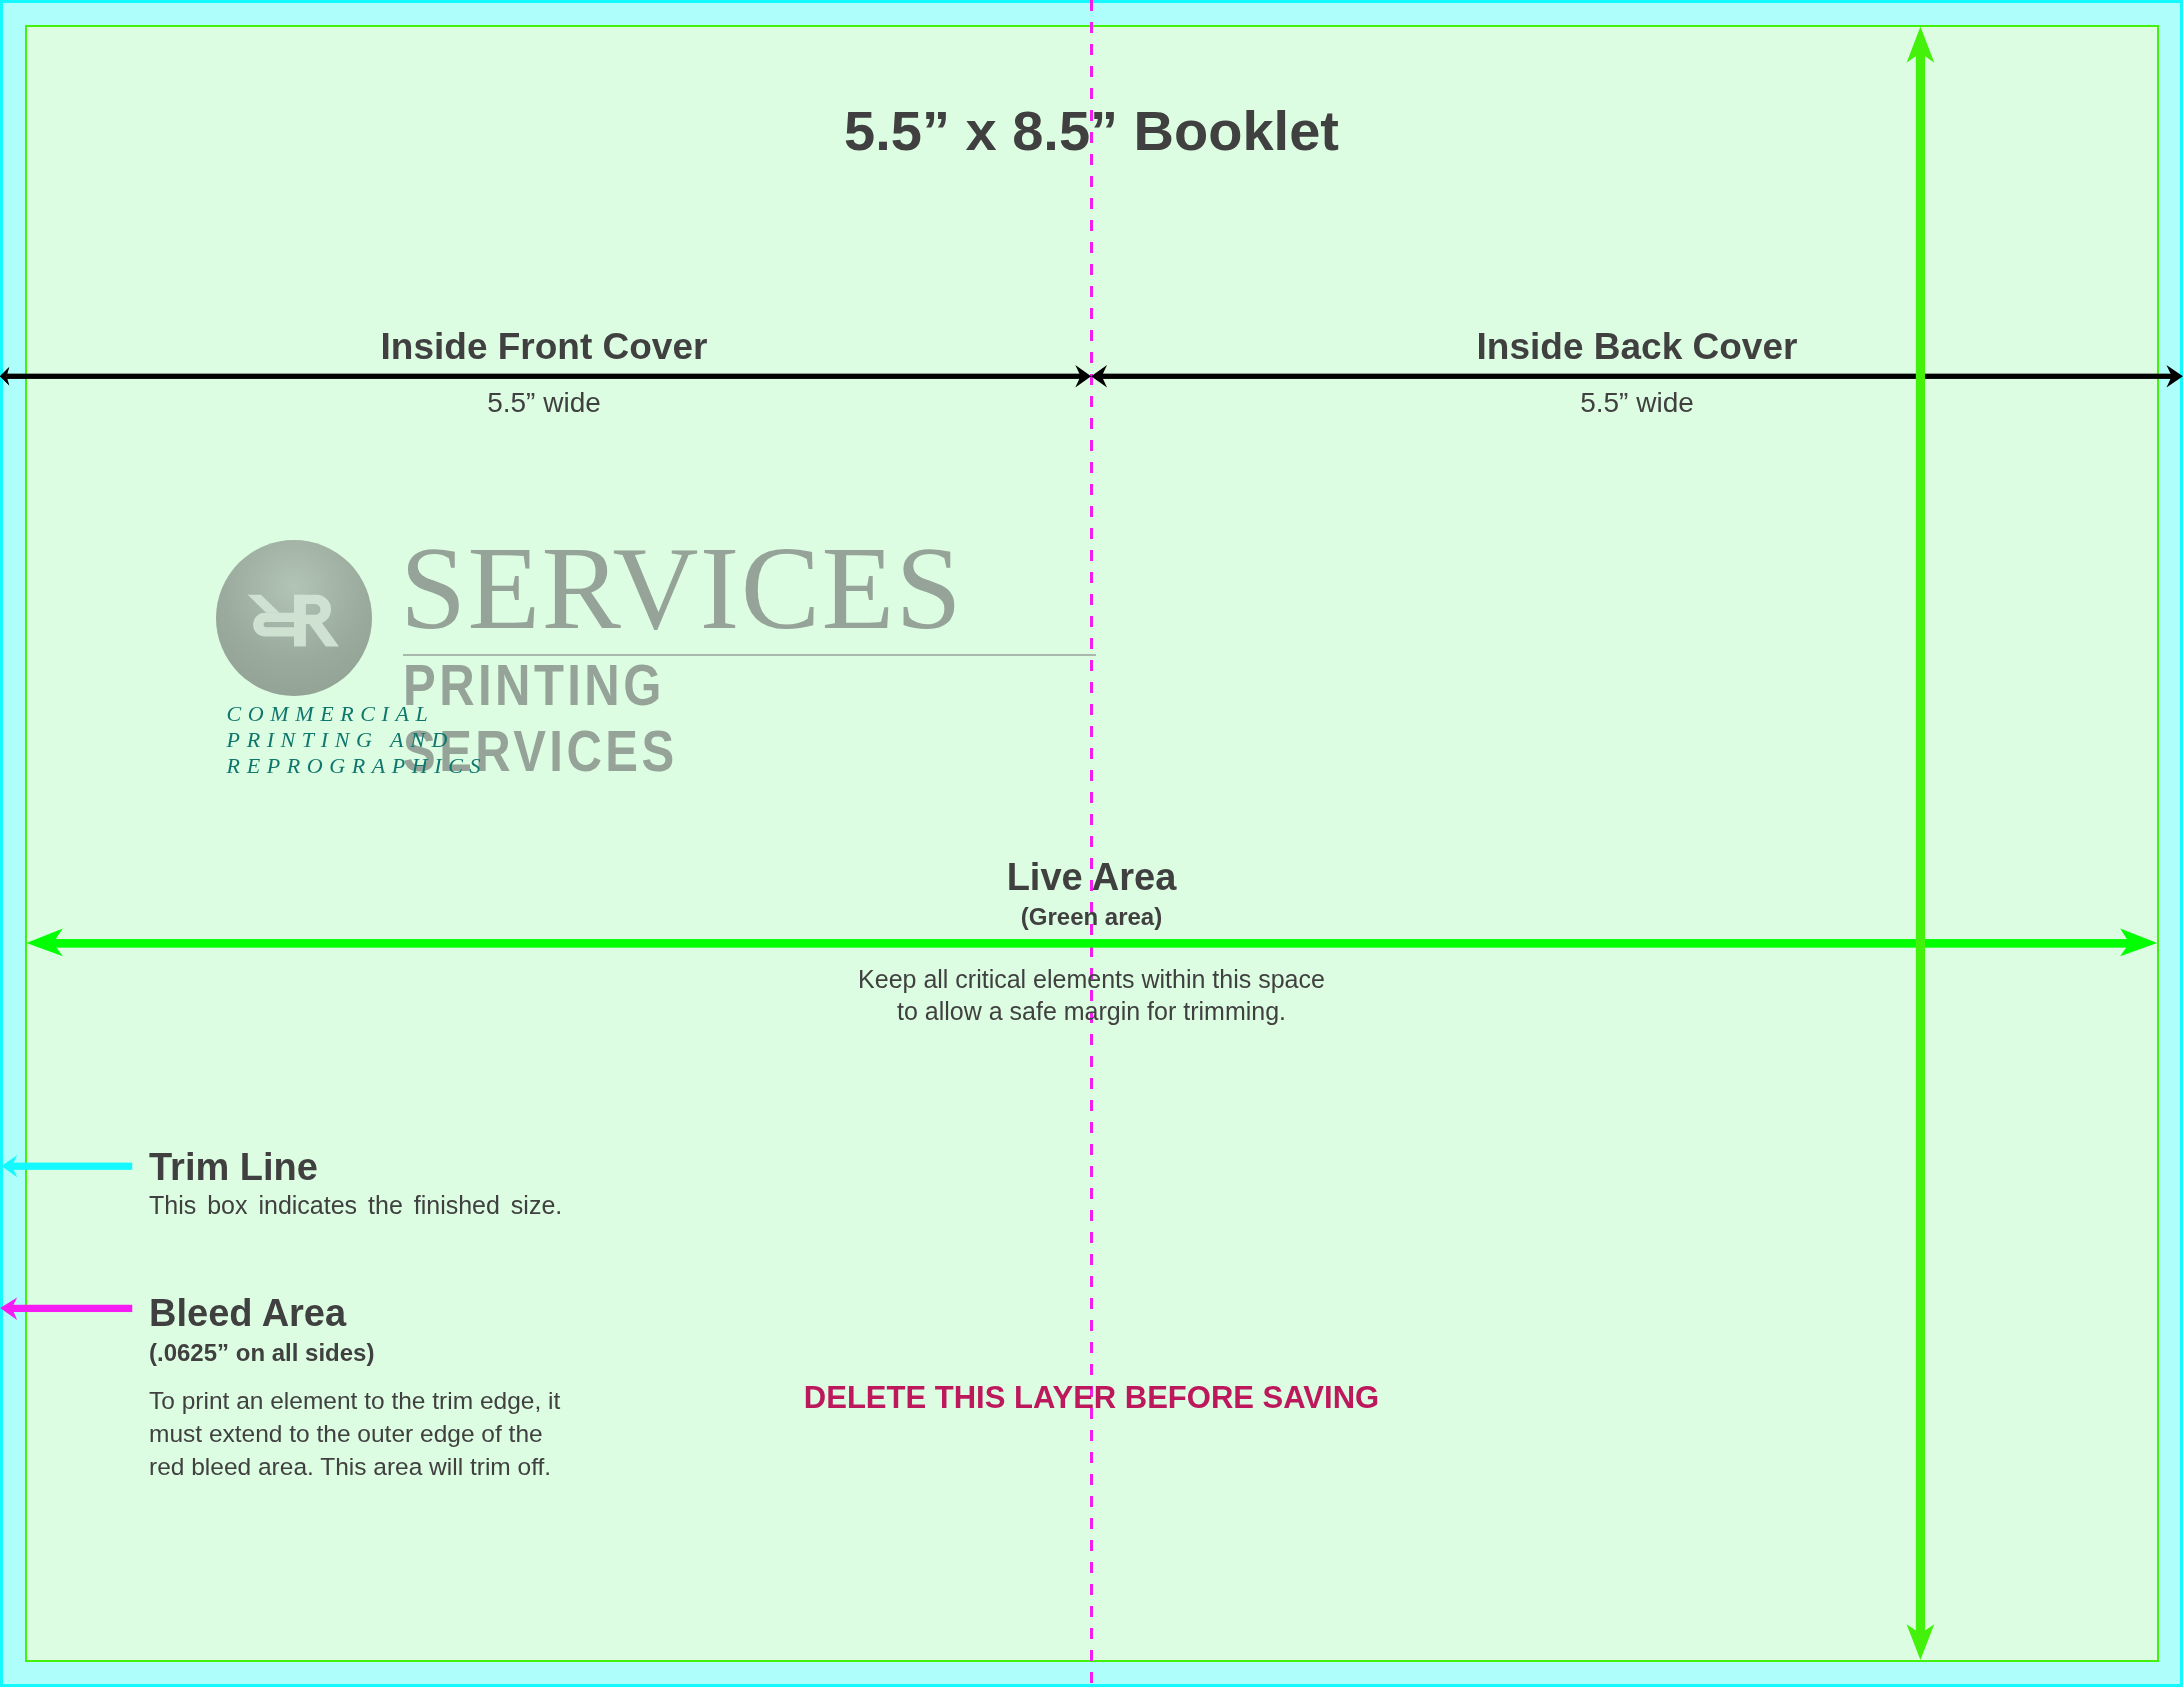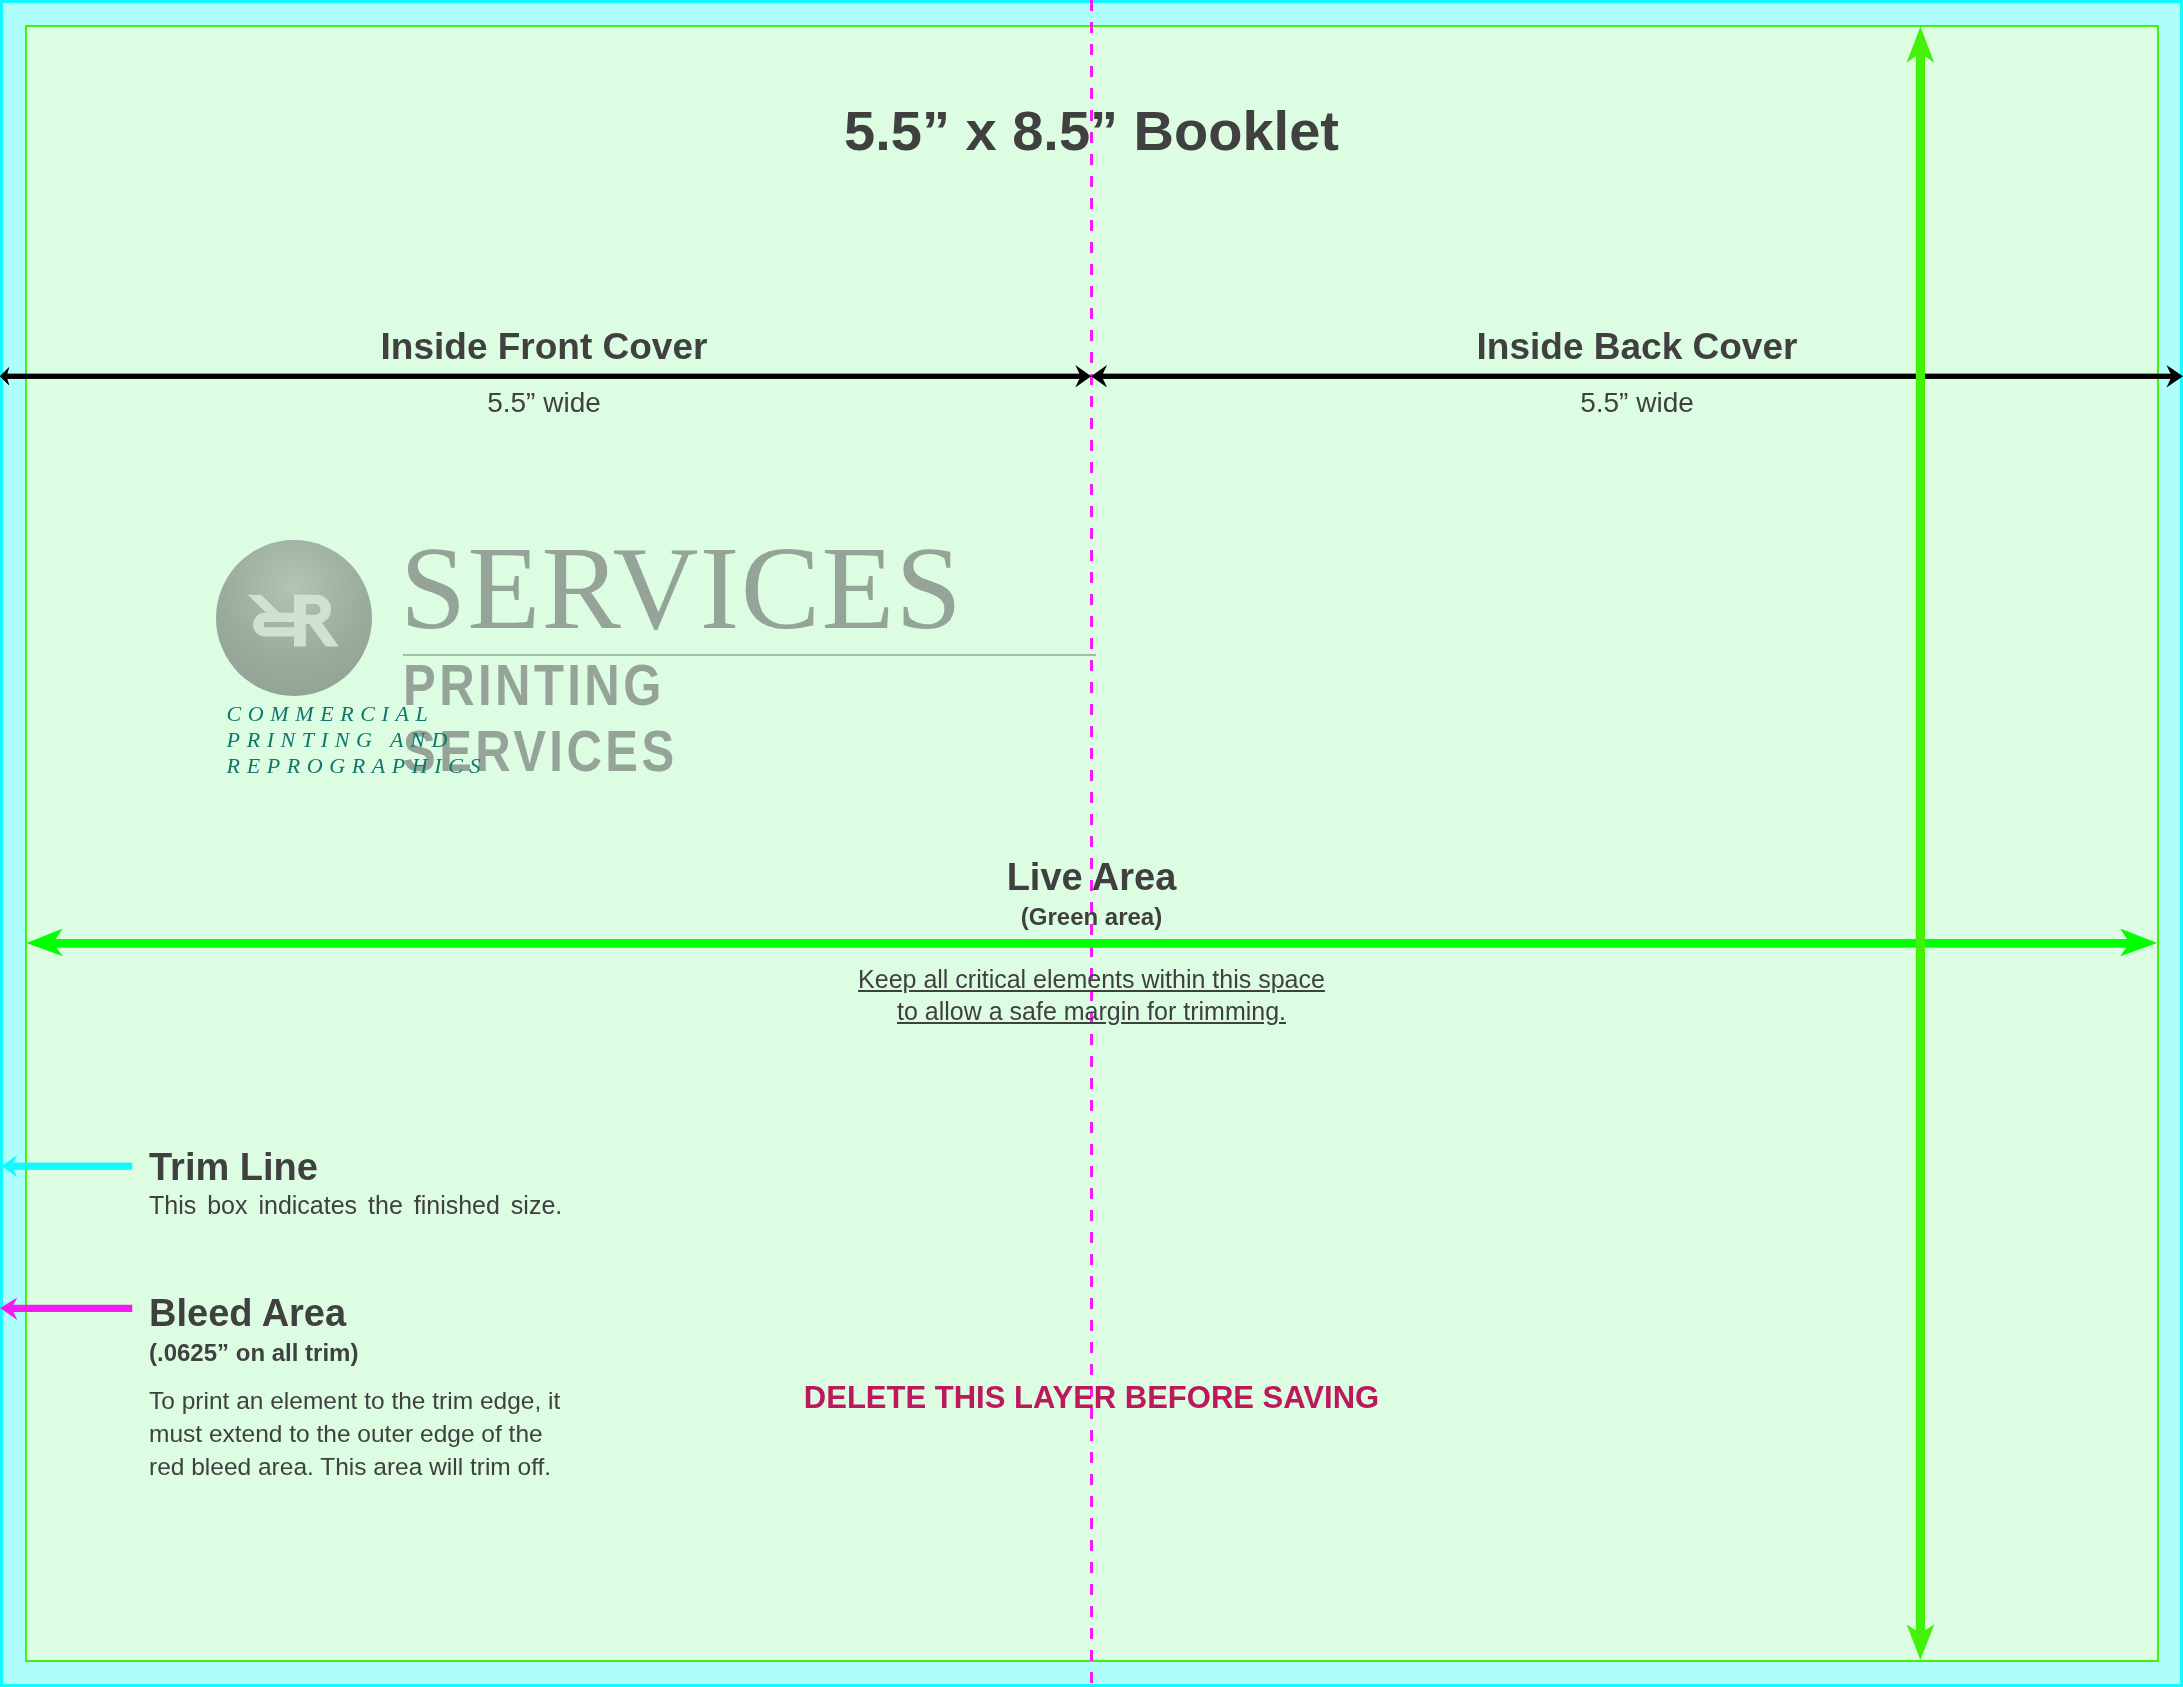--- a/index.html
+++ b/index.html
@@ -8,21 +8,21 @@
   .trim { position:absolute; left:24.5px; top:24.5px; width:2134px; height:1637px; box-sizing:border-box; border:2.6px solid #44f10a; background:#ddfde2; }
   .fold { position:absolute; left:1090px; top:0; width:2.6px; height:1687px;
           background: repeating-linear-gradient(to bottom, #f41cf2 0 11.2px, transparent 11.2px 22px); }
   svg.overlay { position:absolute; left:0; top:0; }
   .t { position:absolute; white-space:nowrap; color:#404040; }
   .title { font-weight:bold; font-size:56px; left:0; width:2183px; text-align:center; top:98px; }
   .cover-label { font-weight:bold; font-size:37px; text-align:center; width:992px; }
   .cover-sub { font-size:28px; text-align:center; width:992px; }
   .live-title { font-weight:bold; font-size:38px; left:0; width:2183px; text-align:center; top:856px; }
   .live-sub { font-weight:bold; font-size:24px; left:0; width:2183px; text-align:center; top:903px; }
-  .live-desc { font-size:25px; left:0; width:2183px; text-align:center; top:963px; line-height:32px;text-decoration:underline; }
+  .live-desc { font-size:25px; left:0; width:2183px; text-align:center; top:963px; line-height:32px; }
   .leg-title { font-weight:bold; font-size:38px; left:149px; }
   .leg-sub { font-size:25px; left:149px; }
   .leg-sub-b { font-weight:bold; font-size:24px; left:149px; }
   .leg-desc { font-size:24.5px; left:149px; line-height:33px; }
   .warn { font-weight:bold; font-size:31px; color:#be185d; left:0; width:2183px; text-align:center; top:1380px; }
   .logo { position:absolute; left:216px; top:540px; }
   .logo-circle { position:absolute; left:0; top:0; width:156px; height:156px; border-radius:50%;
                  background: radial-gradient(circle at 50% 30%, #b2c4b6 0%, #9aaa9d 55%, #8e9e91 100%); }
   .logo-glyph { position:absolute; left:0; top:0; width:156px; height:156px; }
   .logo-name { position:absolute; left:184px; top:-10.6px; font-family:"Liberation Serif", serif; font-size:119px; color:#95a399; letter-spacing:1.3px; line-height:119px; }
@@ -105,21 +105,21 @@
 <div class="t live-sub">(Green area)</div>
 <div class="t live-desc">
   <div>Keep all critical elements within this space</div>
   <div>to allow a safe margin for trimming.</div>
 </div>
 
 <div class="t leg-title" style="top:1146px;">Trim Line</div>
 <div class="t leg-sub" style="top:1191px; word-spacing:4px;">This box indicates the finished size.</div>
 
 <div class="t leg-title" style="top:1292px;">Bleed Area</div>
-<div class="t leg-sub-b" style="top:1339px;">(.0625” on all trim)</div>
+<div class="t leg-sub-b" style="top:1339px;">(.0625” on all sides)</div>
 <div class="t leg-desc" style="top:1384px;">
   <div>To print an element to the trim edge, it</div>
   <div>must extend to the outer edge of the</div>
   <div>red bleed area. This area will trim off.</div>
 </div>
 
 <div class="t warn">DELETE THIS LAYER BEFORE SAVING</div>
 
 
 </body></html>

